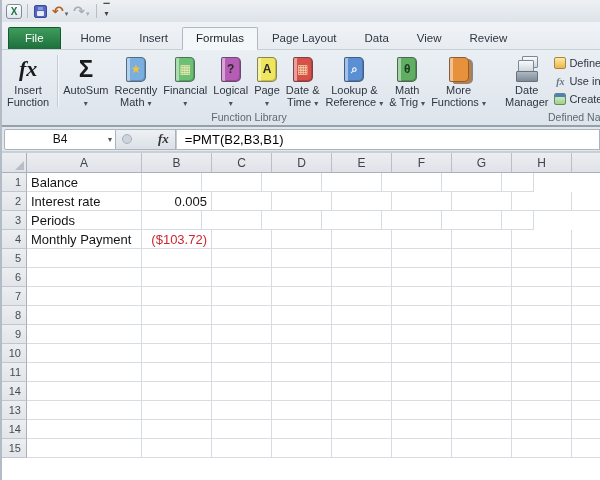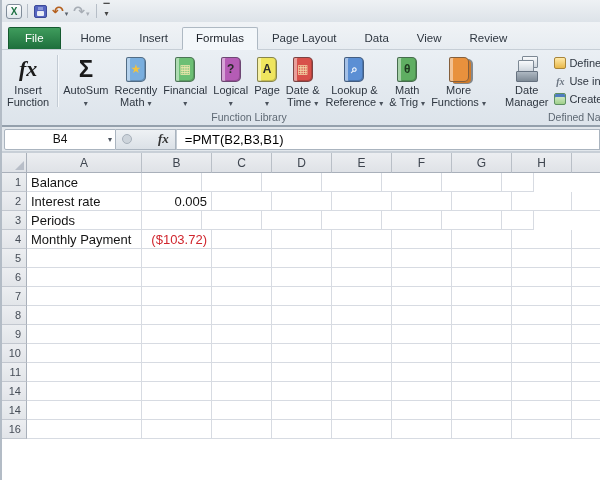--- a/index.html
+++ b/index.html
@@ -481,33 +481,45 @@
           <div class="g-cell" style="width: 70px; flex: 0 0 70px;"></div>
           <div class="g-cell" style="width: 60px; flex: 0 0 60px;"></div>
           <div class="g-cell" style="width: 60px; flex: 0 0 60px;"></div>
           <div class="g-cell" style="width: 60px; flex: 0 0 60px;"></div>
           <div class="g-cell" style="width: 60px; flex: 0 0 60px;"></div>
           <div class="g-cell" style="width: 60px; flex: 0 0 60px;"></div>
           <div class="g-cell" style="width: 60px; flex: 0 0 60px;"></div>
           <div class="g-cell" style="width: 32px; flex: 0 0 32px;"></div>
         </div>
         <div class="g-row">
+          <div class="g-rowhdr">13</div>
+          <div class="g-cell" style="width: 115px; flex: 0 0 115px;"></div>
+          <div class="g-cell" style="width: 70px; flex: 0 0 70px;"></div>
+          <div class="g-cell" style="width: 60px; flex: 0 0 60px;"></div>
+          <div class="g-cell" style="width: 60px; flex: 0 0 60px;"></div>
+          <div class="g-cell" style="width: 60px; flex: 0 0 60px;"></div>
+          <div class="g-cell" style="width: 60px; flex: 0 0 60px;"></div>
+          <div class="g-cell" style="width: 60px; flex: 0 0 60px;"></div>
+          <div class="g-cell" style="width: 60px; flex: 0 0 60px;"></div>
+          <div class="g-cell" style="width: 32px; flex: 0 0 32px;"></div>
+        </div>
+        <div class="g-row">
           <div class="g-rowhdr">14</div>
           <div class="g-cell" style="width: 115px; flex: 0 0 115px;"></div>
           <div class="g-cell" style="width: 70px; flex: 0 0 70px;"></div>
           <div class="g-cell" style="width: 60px; flex: 0 0 60px;"></div>
           <div class="g-cell" style="width: 60px; flex: 0 0 60px;"></div>
           <div class="g-cell" style="width: 60px; flex: 0 0 60px;"></div>
           <div class="g-cell" style="width: 60px; flex: 0 0 60px;"></div>
           <div class="g-cell" style="width: 60px; flex: 0 0 60px;"></div>
           <div class="g-cell" style="width: 60px; flex: 0 0 60px;"></div>
           <div class="g-cell" style="width: 32px; flex: 0 0 32px;"></div>
         </div>
         <div class="g-row">
-          <div class="g-rowhdr">16</div>
+          <div class="g-rowhdr">15</div>
           <div class="g-cell" style="width: 115px; flex: 0 0 115px;"></div>
           <div class="g-cell" style="width: 70px; flex: 0 0 70px;"></div>
           <div class="g-cell" style="width: 60px; flex: 0 0 60px;"></div>
           <div class="g-cell" style="width: 60px; flex: 0 0 60px;"></div>
           <div class="g-cell" style="width: 60px; flex: 0 0 60px;"></div>
           <div class="g-cell" style="width: 60px; flex: 0 0 60px;"></div>
           <div class="g-cell" style="width: 60px; flex: 0 0 60px;"></div>
           <div class="g-cell" style="width: 60px; flex: 0 0 60px;"></div>
           <div class="g-cell" style="width: 32px; flex: 0 0 32px;"></div>
         </div>

